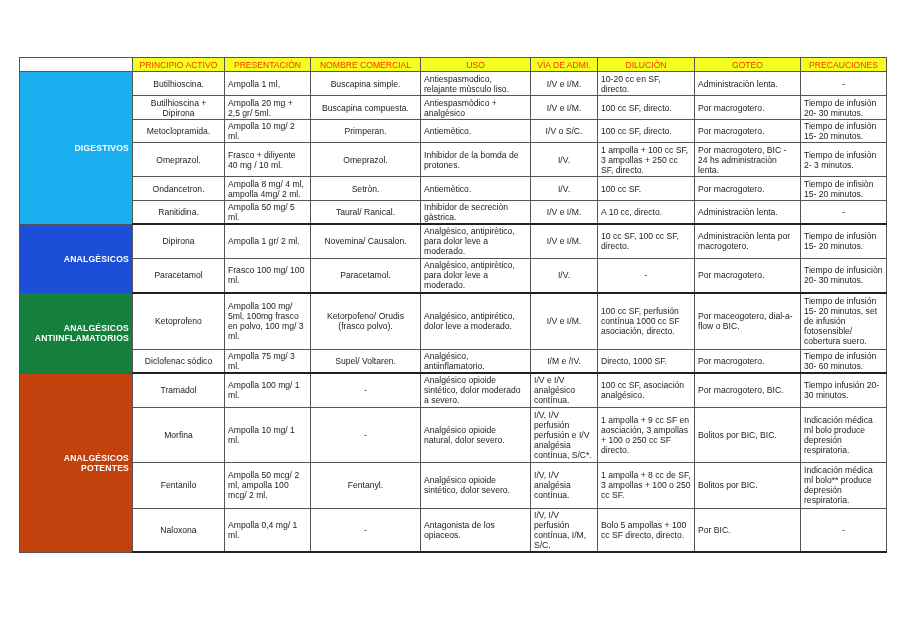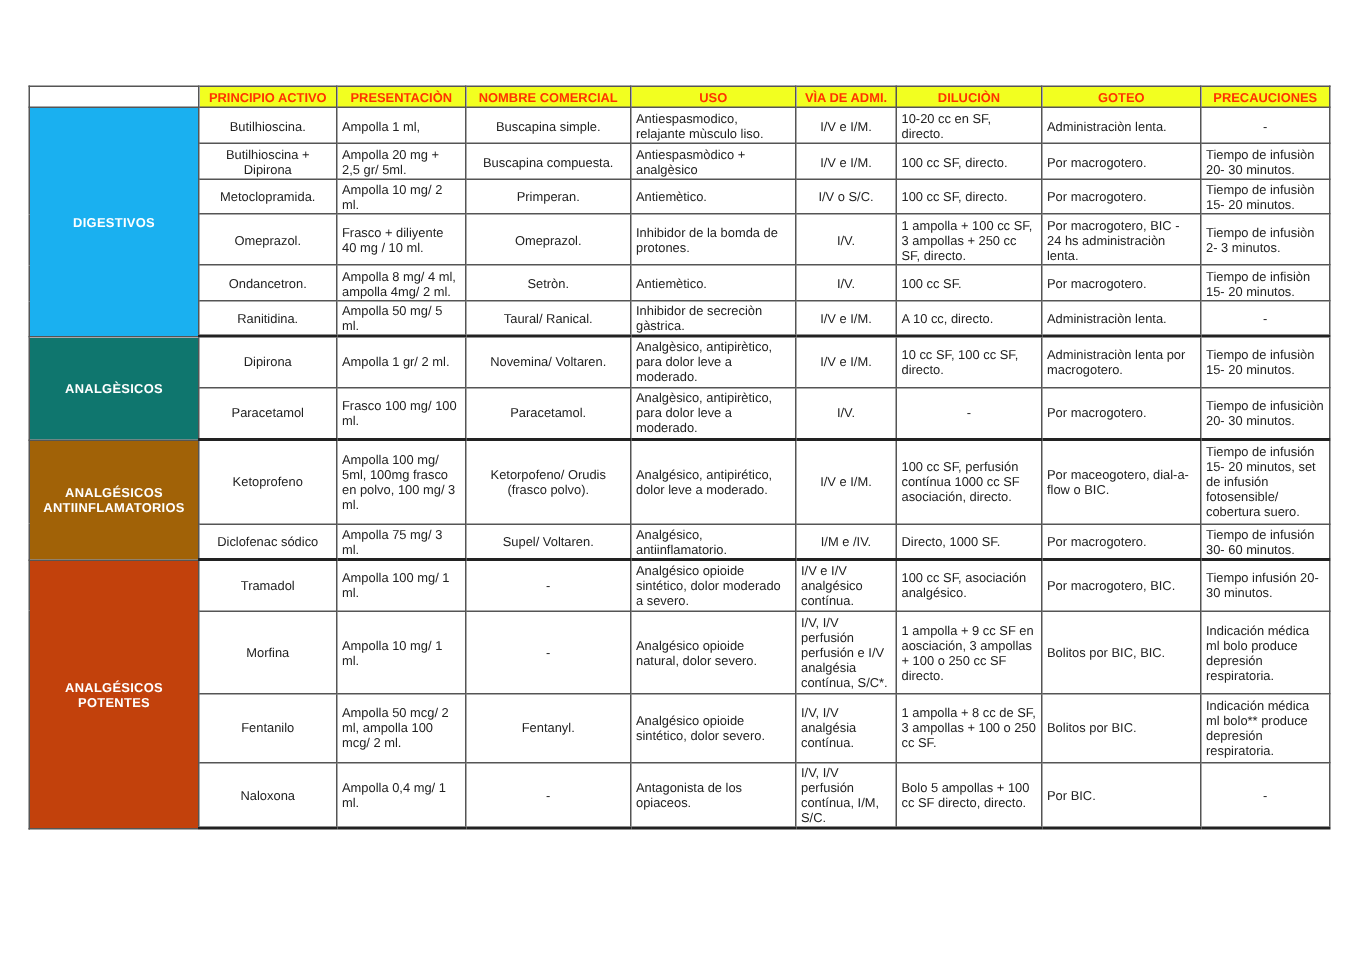--- a/index.html
+++ b/index.html
@@ -2,24 +2,24 @@
 <html><head>
 <meta charset="utf-8">
 <style>
   html, body { margin:0; padding:0; background:#ffffff; }
   body { width:906px; height:640px; position:relative; overflow:hidden;
          font-family:"Liberation Sans", sans-serif; color:#222; }
   table.med { position:absolute; left:19px; top:57px; border-collapse:collapse;
               table-layout:fixed; width:867px; }
   table.med td, table.med th { font-size:8.6px; line-height:10px; padding:1px 3px;
               border:1px solid #555; vertical-align:middle; overflow:hidden; }
-  th.hdr { background:#f2ff20; color:#ff3300; font-weight:bold; text-align:center;
+  th.hdr { background:#f2ff20; color:#ff3300; font-weight:normal; text-align:center;
            height:11px; padding:0 2px; border:none; border-left:1px solid #d8d8a0; font-size:8.8px; }
   th.blank { background:#fff; border:none; border-top:1px solid #eee; }
-  td.cat { color:#ffffff; font-weight:bold; text-align:center; font-size:8.8px; border:1px solid #333;
+  td.cat { color:#ffffff; font-weight:bold; text-align:right; font-size:8.8px; border:1px solid #333;
            letter-spacing:0.2px; }
   td.c { text-align:center; }
   td.l { text-align:left; }
   tr.grp-end td { border-bottom:2px solid #222; }
   col.c0{width:113px} col.c1{width:92px} col.c2{width:86px} col.c3{width:110px}
   col.c4{width:110px} col.c5{width:67px} col.c6{width:97px} col.c7{width:106px} col.c8{width:86px}
 </style>
 </head>
 <body>
 
@@ -106,43 +106,43 @@
       <td class="l">Ampolla 50 mg/ 5 ml.</td>
       <td class="c">Taural/ Ranical.</td>
       <td class="l">Inhibidor de secreciòn gàstrica.</td>
       <td class="c">I/V e I/M.</td>
       <td class="l">A 10 cc, directo.</td>
       <td class="l">Administraciòn lenta.</td>
       <td class="c">-</td>
     </tr>
 
     <tr style="height:34px">
-      <td class="cat" rowspan="2" style="background:#0f766e">ANALGÈSICOS</td>
+      <td class="cat" rowspan="2" style="background:#1d4ed8">ANALGÈSICOS</td>
       <td class="c">Dipirona</td>
       <td class="l">Ampolla 1 gr/ 2 ml.</td>
-      <td class="c">Novemina/ Voltaren.</td>
+      <td class="c">Novemina/ Causalon.</td>
       <td class="l">Analgèsico, antipirètico, para dolor leve a moderado.</td>
       <td class="c">I/V e I/M.</td>
       <td class="l">10 cc SF, 100 cc SF, directo.</td>
       <td class="l">Administraciòn lenta por macrogotero.</td>
       <td class="l">Tiempo de infusiòn 15- 20 minutos.</td>
     </tr>
     <tr class="grp-end" style="height:35px">
       <td class="c">Paracetamol</td>
       <td class="l">Frasco 100 mg/ 100 ml.</td>
       <td class="c">Paracetamol.</td>
       <td class="l">Analgèsico, antipirètico, para dolor leve a moderado.</td>
       <td class="c">I/V.</td>
       <td class="c">-</td>
       <td class="l">Por macrogotero.</td>
       <td class="l">Tiempo de infusiciòn 20- 30 minutos.</td>
     </tr>
 
     <tr style="height:56px">
-      <td class="cat" rowspan="2" style="background:#a16207">ANALGÉSICOS ANTIINFLAMATORIOS</td>
+      <td class="cat" rowspan="2" style="background:#15803d">ANALGÉSICOS ANTIINFLAMATORIOS</td>
       <td class="c">Ketoprofeno</td>
       <td class="l">Ampolla 100 mg/ 5ml, 100mg frasco en polvo, 100 mg/ 3 ml.</td>
       <td class="c">Ketorpofeno/ Orudis (frasco polvo).</td>
       <td class="l">Analgésico, antipirético, dolor leve a moderado.</td>
       <td class="c">I/V e I/M.</td>
       <td class="l">100 cc SF, perfusión contínua 1000 cc SF asociación, directo.</td>
       <td class="l">Por maceogotero, dial-a-flow o BIC.</td>
       <td class="l">Tiempo de infusión 15- 20 minutos, set de infusión fotosensible/ cobertura suero.</td>
     </tr>
     <tr class="grp-end" style="height:24px">

